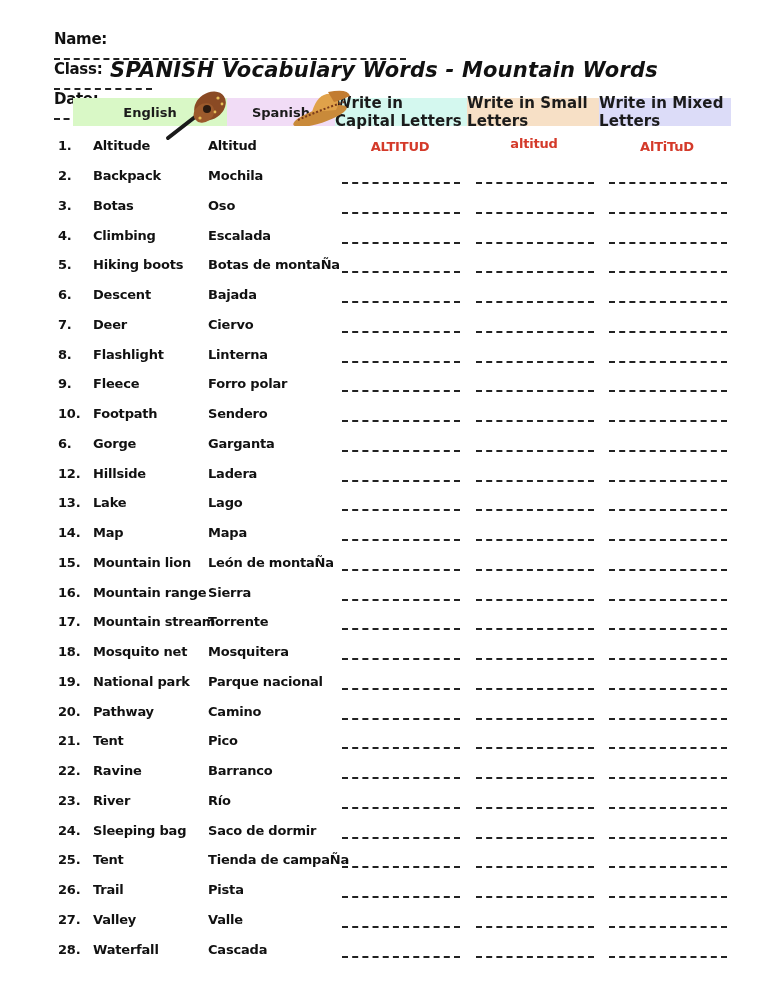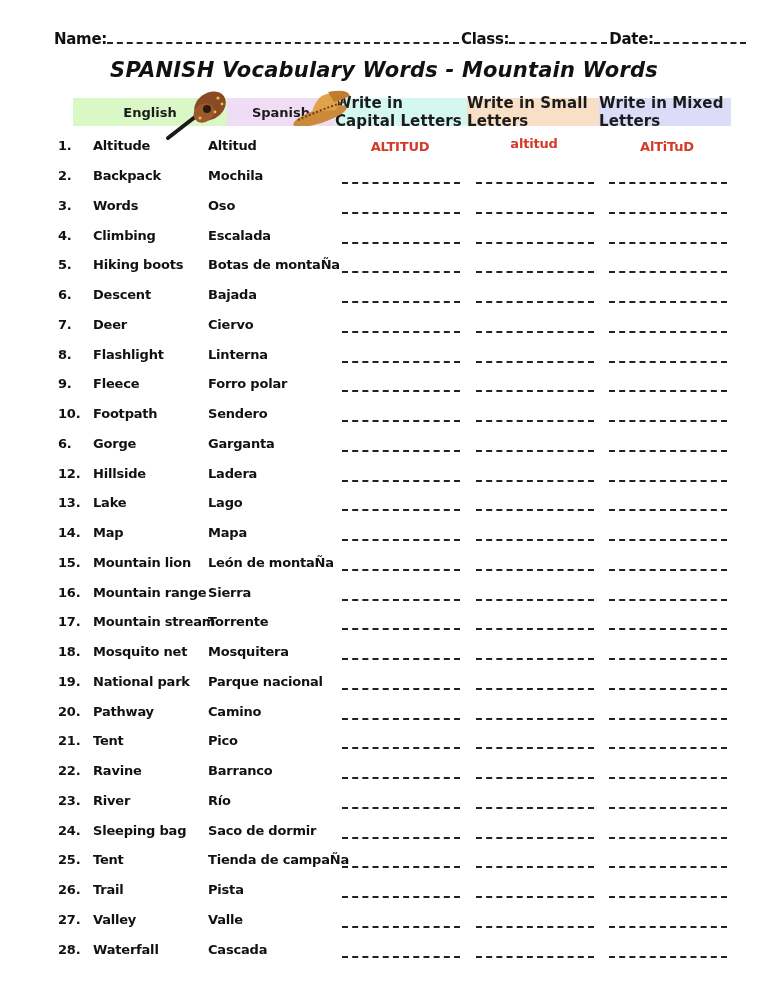--- a/index.html
+++ b/index.html
@@ -3,21 +3,21 @@
   <meta charset="utf-8">
   <style>
     html, body { margin: 0; padding: 0; background: #ffffff; }
     body {
       width: 768px; height: 994px; position: relative; overflow: hidden;
       font-family: "DejaVu Sans", sans-serif; color: #111;
     }
     .topline {
       position: absolute; left: 54px; top: 30px; width: 676px;
       font-size: 15px; font-weight: bold; letter-spacing: -0.3px; white-space: nowrap;
-      display: flex; align-items: baseline;
+      display: flex; align-items: baseline; flex-direction: column;
     }
     .topline .label { font-weight: bold; }
     .topline .blank { flex: none; border-bottom: 2px dashed #222; height: 10px; margin-right: 2px; }
     .title {
       position: absolute; left: 0; top: 58px; width: 768px; text-align: center;
       font-size: 21px; font-weight: bold; letter-spacing: 0.2px; font-style: italic;
     }
     .header {
       position: absolute; left: 73px; top: 98px; width: 658px; height: 28px; display: flex; align-items: center;
     }
@@ -103,21 +103,21 @@
   <div class="row" style="top:168px">
       <span class="num">2.</span>
       <span class="en">Backpack</span>
       <span class="es">Mochila</span>
       <span class="line l1"></span>
       <span class="line l2"></span>
       <span class="line l3"></span>
     </div>
   <div class="row" style="top:197.7px">
       <span class="num">3.</span>
-      <span class="en">Words</span>
+      <span class="en">Botas</span>
       <span class="es">Oso</span>
       <span class="line l1"></span>
       <span class="line l2"></span>
       <span class="line l3"></span>
     </div>
   <div class="row" style="top:227.5px">
       <span class="num">4.</span>
       <span class="en">Climbing</span>
       <span class="es">Escalada</span>
       <span class="line l1"></span>

